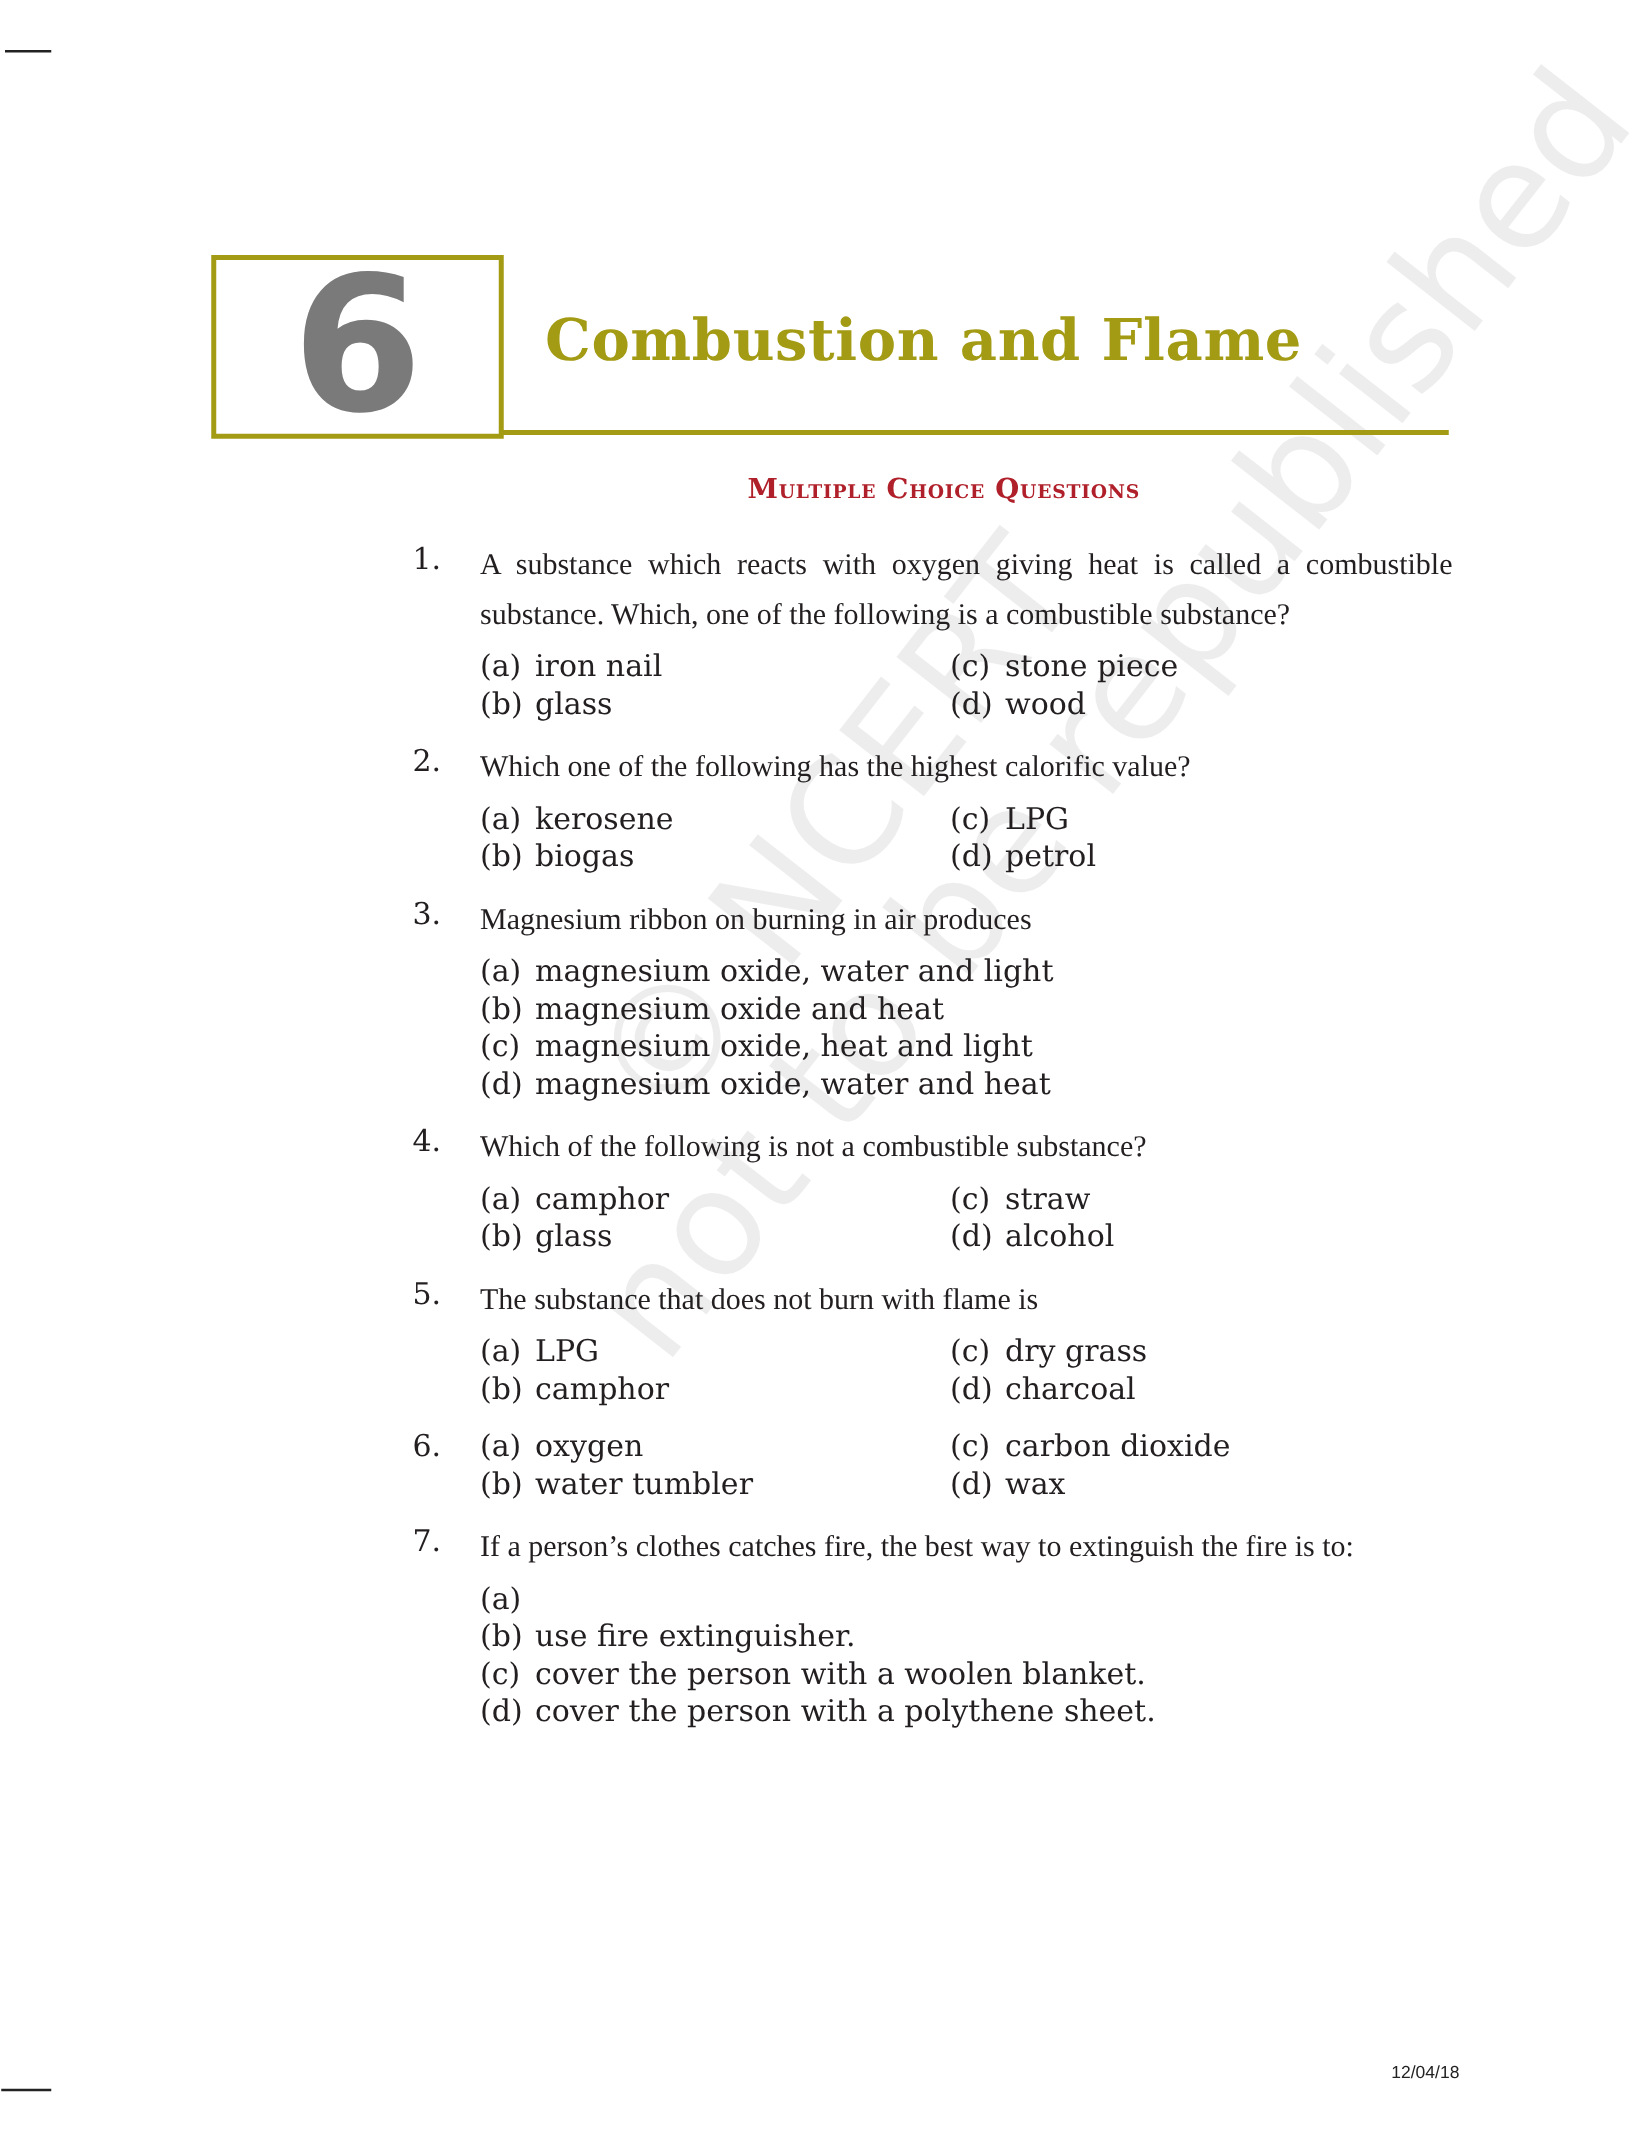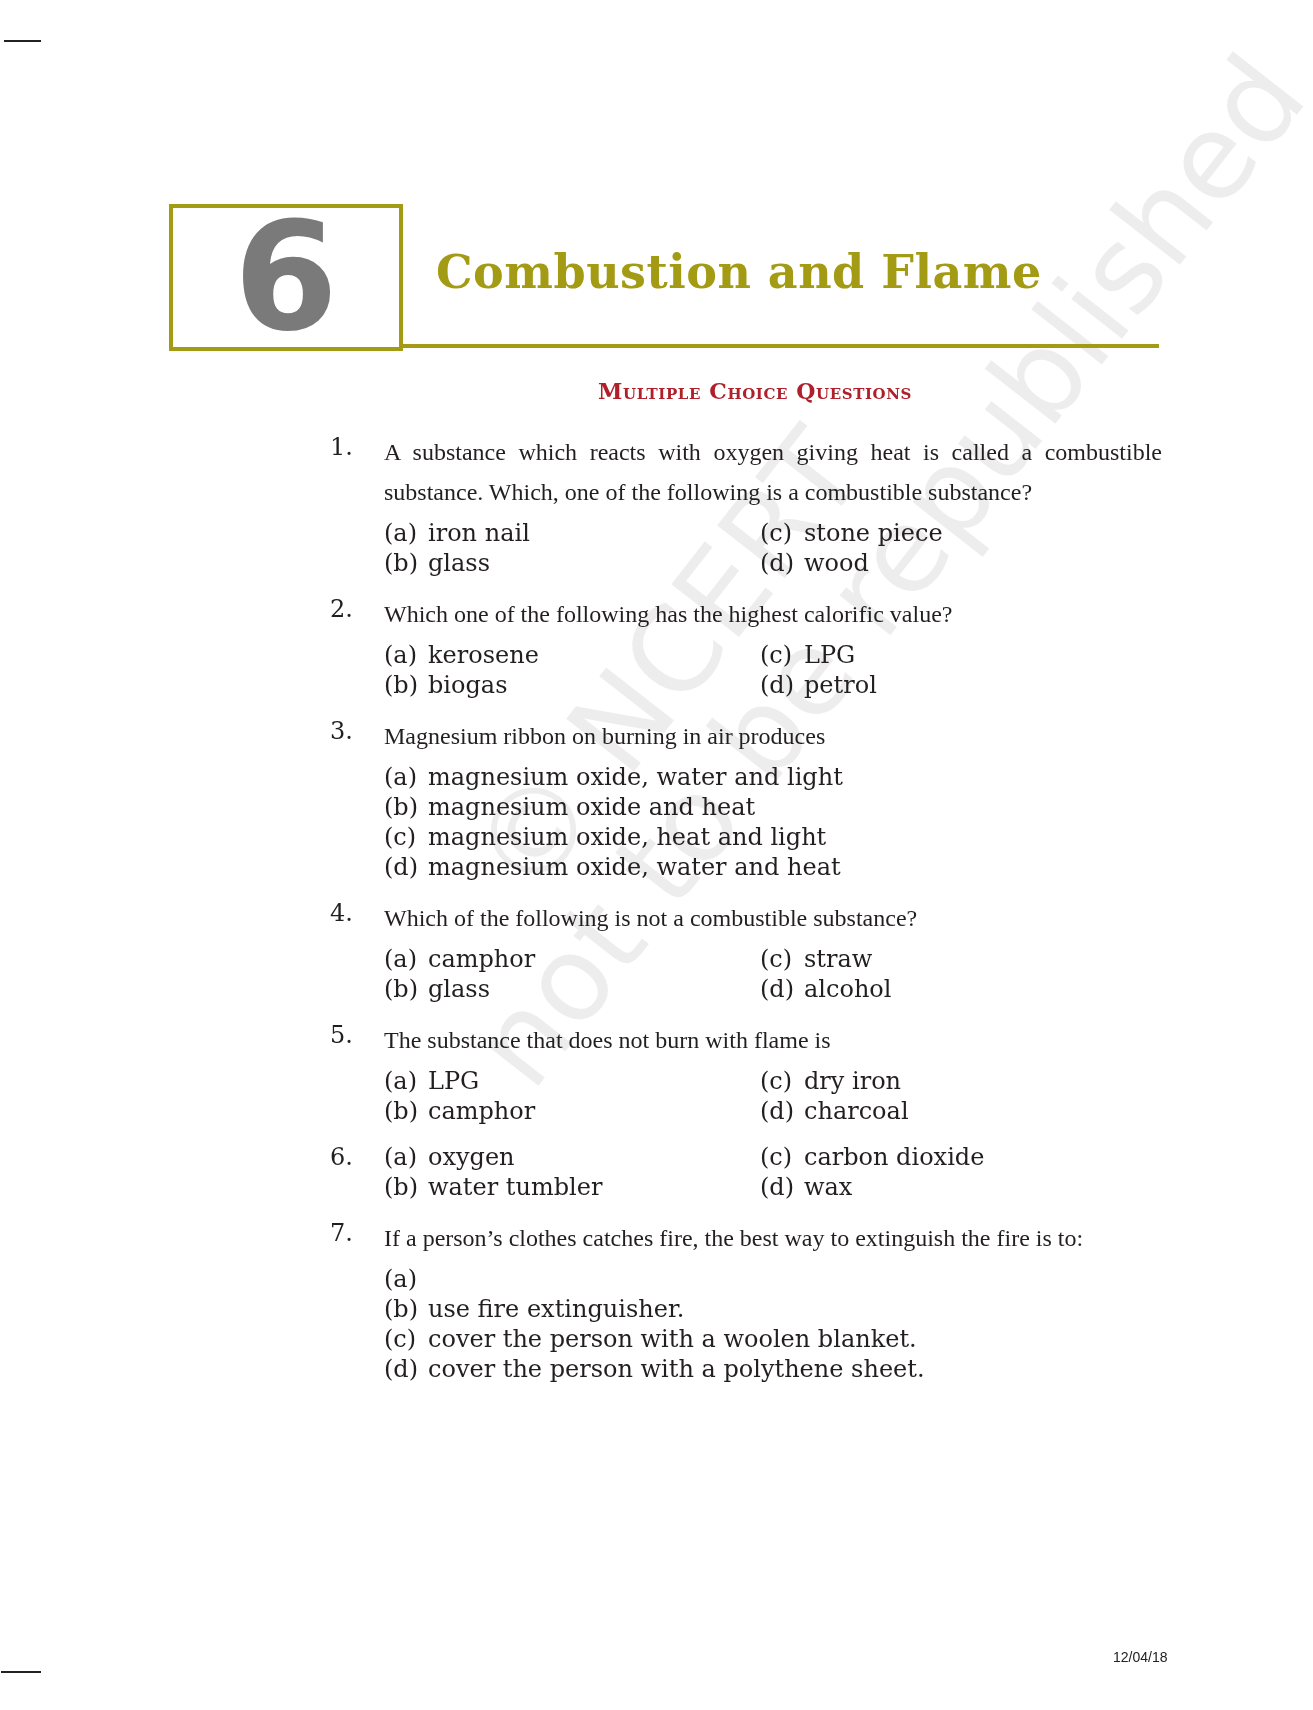--- a/index.html
+++ b/index.html
@@ -143,21 +143,21 @@
       <div class="opt">
           <span class="opt-label">(a)</span>
           <span>LPG</span>
         </div>
       <div class="opt">
           <span class="opt-label">(b)</span>
           <span>camphor</span>
         </div>
       <div class="opt">
           <span class="opt-label">(c)</span>
-          <span>dry iron</span>
+          <span>dry grass</span>
         </div>
       <div class="opt">
           <span class="opt-label">(d)</span>
           <span>charcoal</span>
         </div>
     </div>
   </div>
 
   <div class="q">
     <span class="q-num">6.</span>

